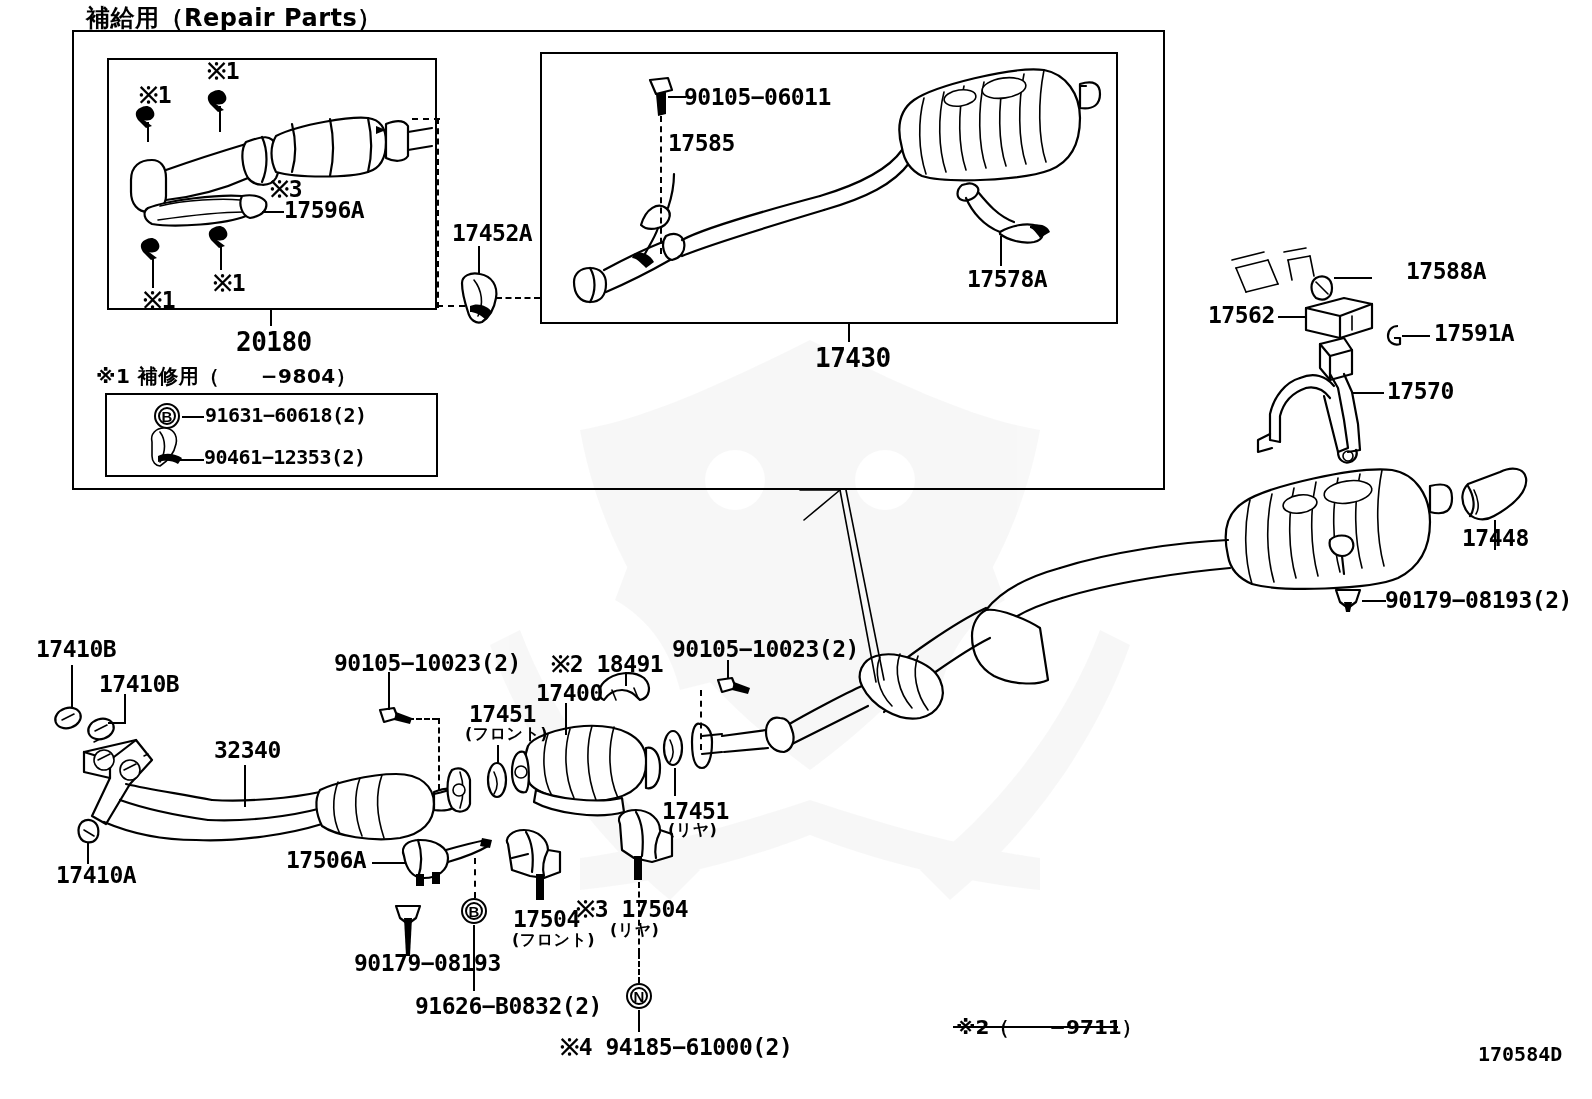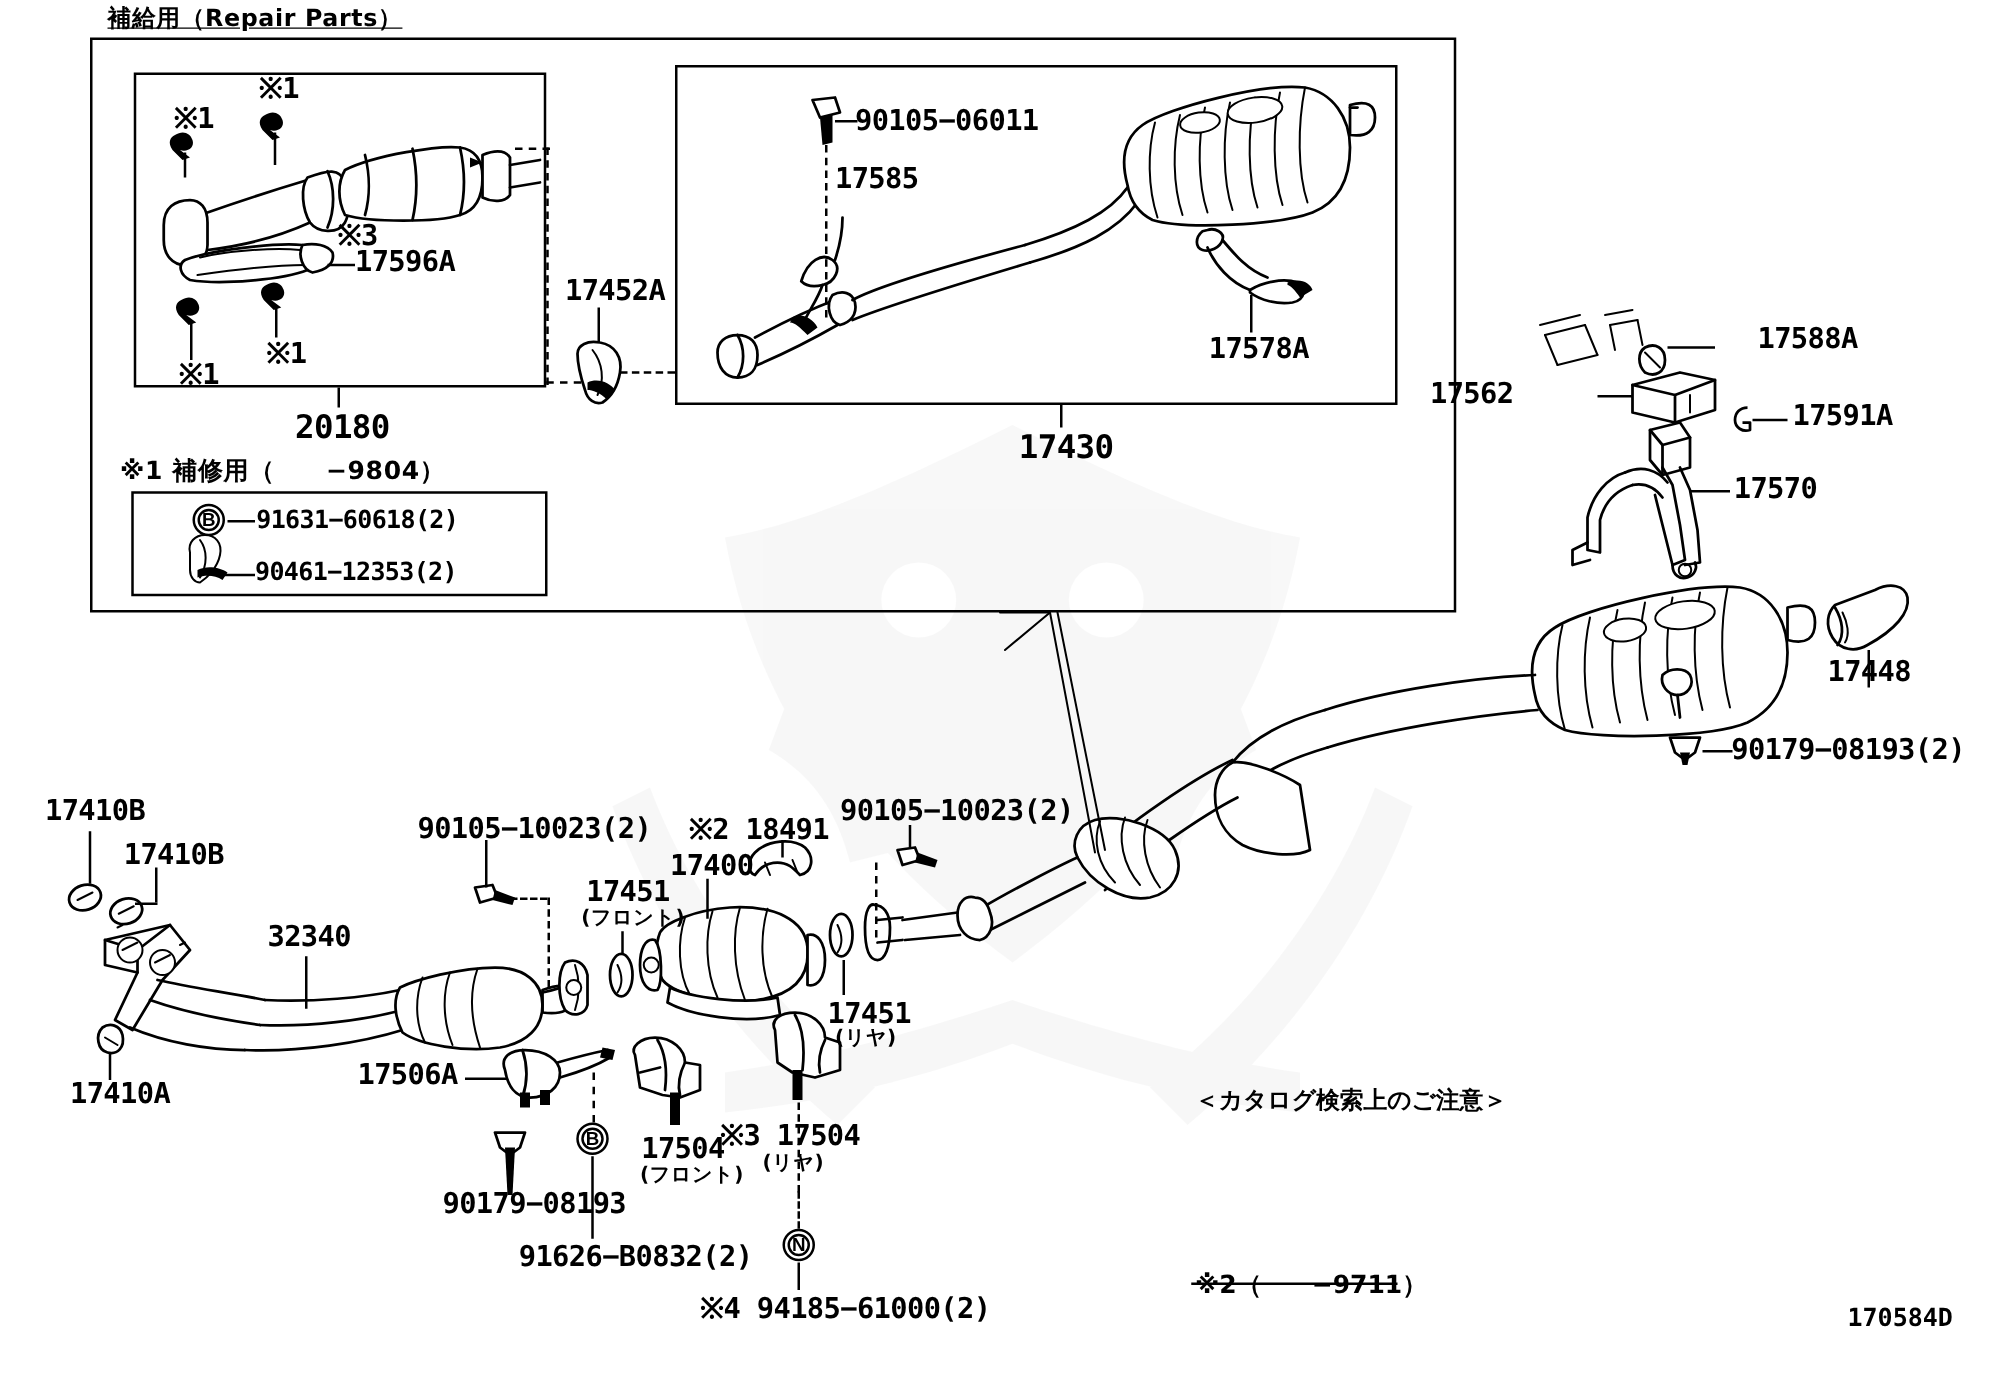--- a/index.html
+++ b/index.html
@@ -69,21 +69,21 @@
       <circle cx="405" cy="150" r="30" fill="#fff"></circle>
       <path d="M330 225 L395 300 L330 360 L265 300 Z"></path>
       <path d="M150 230 C200 260 230 300 240 350 L200 360 C190 320 170 290 135 270 Z"></path>
       <path d="M510 230 C460 260 430 300 420 350 L460 360 C470 320 490 290 525 270 Z"></path>
       <path d="M330 470 C420 500 500 520 560 528 L560 560 C480 552 400 532 330 505 C260 532 180 552 100 560 L100 528 C160 520 240 500 330 470 Z"></path>
       <path d="M40 300 C70 380 130 470 220 540 L190 570 C100 495 40 400 10 315 Z"></path>
       <path d="M620 300 C590 380 530 470 440 540 L470 570 C560 495 620 400 650 315 Z"></path>
     </g>
   </svg>
 
-  <div class="lbl jp" style="left:86px;top:6px;font-size:19px;text-decoration:underline;">補給用（Repair Parts）</div>
+  <div class="lbl jp" style="left:86px;top:6px;font-size:24px;">補給用（Repair Parts）</div>
   <div class="box" style="left:72px;top:30px;width:1093px;height:460px;"></div>
 
   <div class="box" style="left:107px;top:58px;width:330px;height:252px;"></div>
 
   <svg width="1592" height="1099">
 
     <path class="wh" d="M131 180 C131 166 140 160 152 160 C160 160 166 166 166 178 L166 196 C166 206 158 212 148 212 C138 212 131 204 131 192 Z"></path>
     <path class="st" d="M166 170 C200 158 226 150 246 144"></path>
     <path class="st" d="M166 200 C200 196 226 188 248 178"></path>
     <path class="wh" d="M246 142 C262 136 272 134 276 146 C280 158 280 170 276 178 C270 188 254 186 248 178 C242 168 240 150 246 142 Z"></path>
@@ -234,21 +234,21 @@
     <path class="st" d="M1330 374 L1338 388 L1344 420 L1348 448 L1338 452 L1330 420 L1324 396"></path>
     <path class="st" d="M1344 374 L1352 392 L1358 424 L1360 450 L1348 452"></path>
     <path class="st" d="M1338 452 C1338 460 1344 464 1350 462 C1356 460 1358 454 1356 450"></path>
     <circle class="st-thin" cx="1348" cy="456" r="5"></circle>
     <path class="st" d="M1270 434 L1258 440 L1258 452 L1272 448"></path>
   </svg>
 
   <div class="ln h" style="left:1334px;top:277px;width:38px;"></div>
   <div class="lbl pn" style="left:1372px;top:260px;margin-left:34px;">17588A</div>
   <div class="ln h" style="left:1278px;top:316px;width:28px;"></div>
-  <div class="lbl pn" style="left:1144px;top:304px;">17562</div>
+  <div class="lbl pn" style="left:1208px;top:304px;">17562</div>
   <div class="ln h" style="left:1402px;top:335px;width:28px;"></div>
   <div class="lbl pn" style="left:1434px;top:322px;">17591A</div>
   <div class="ln h" style="left:1352px;top:392px;width:32px;"></div>
   <div class="lbl pn" style="left:1387px;top:380px;">17570</div>
 
   <svg width="1592" height="1099">
     <path class="wh" d="M1228 556 C1222 530 1228 512 1244 502 C1268 486 1356 466 1392 470 C1416 474 1430 496 1430 522 C1430 550 1418 568 1398 578 C1370 590 1280 592 1252 584 C1238 578 1230 568 1228 556 Z"></path>
     <path class="st-thin" d="M1250 500 C1244 524 1244 558 1252 584"></path>
     <path class="st-thin" d="M1272 494 C1266 520 1266 554 1274 582"></path>
     <path class="st-thin" d="M1294 488 C1288 514 1288 550 1296 578"></path>
@@ -440,21 +440,20 @@
   <div class="lbl sub" style="left:610px;top:922px;">(リヤ)</div>
   <div class="dsh-v" style="left:638px;top:882px;height:72px;"></div>
   <div class="circ-mark" style="left:626px;top:983px;">
       <span>N</span>
     </div>
   <div class="dsh-v" style="left:638px;top:953px;height:30px;"></div>
   <div class="ln v" style="left:638px;top:1010px;height:22px;"></div>
   <div class="lbl pn" style="left:560px;top:1036px;text-align:right;">※4 94185−61000(2)</div>
 
   <div class="notes" style="left:956px;top:812px;">
-    <div>＜カタログ検索上のご注意＞</div>
     
   </div>
 
   <div class="legend" style="left:956px;top:952px;">
     <div>※2（　　−9711）</div>
     
     
   </div>
   <div class="legend-rule" style="left:953px;top:1026px;width:165px;"></div>
 

